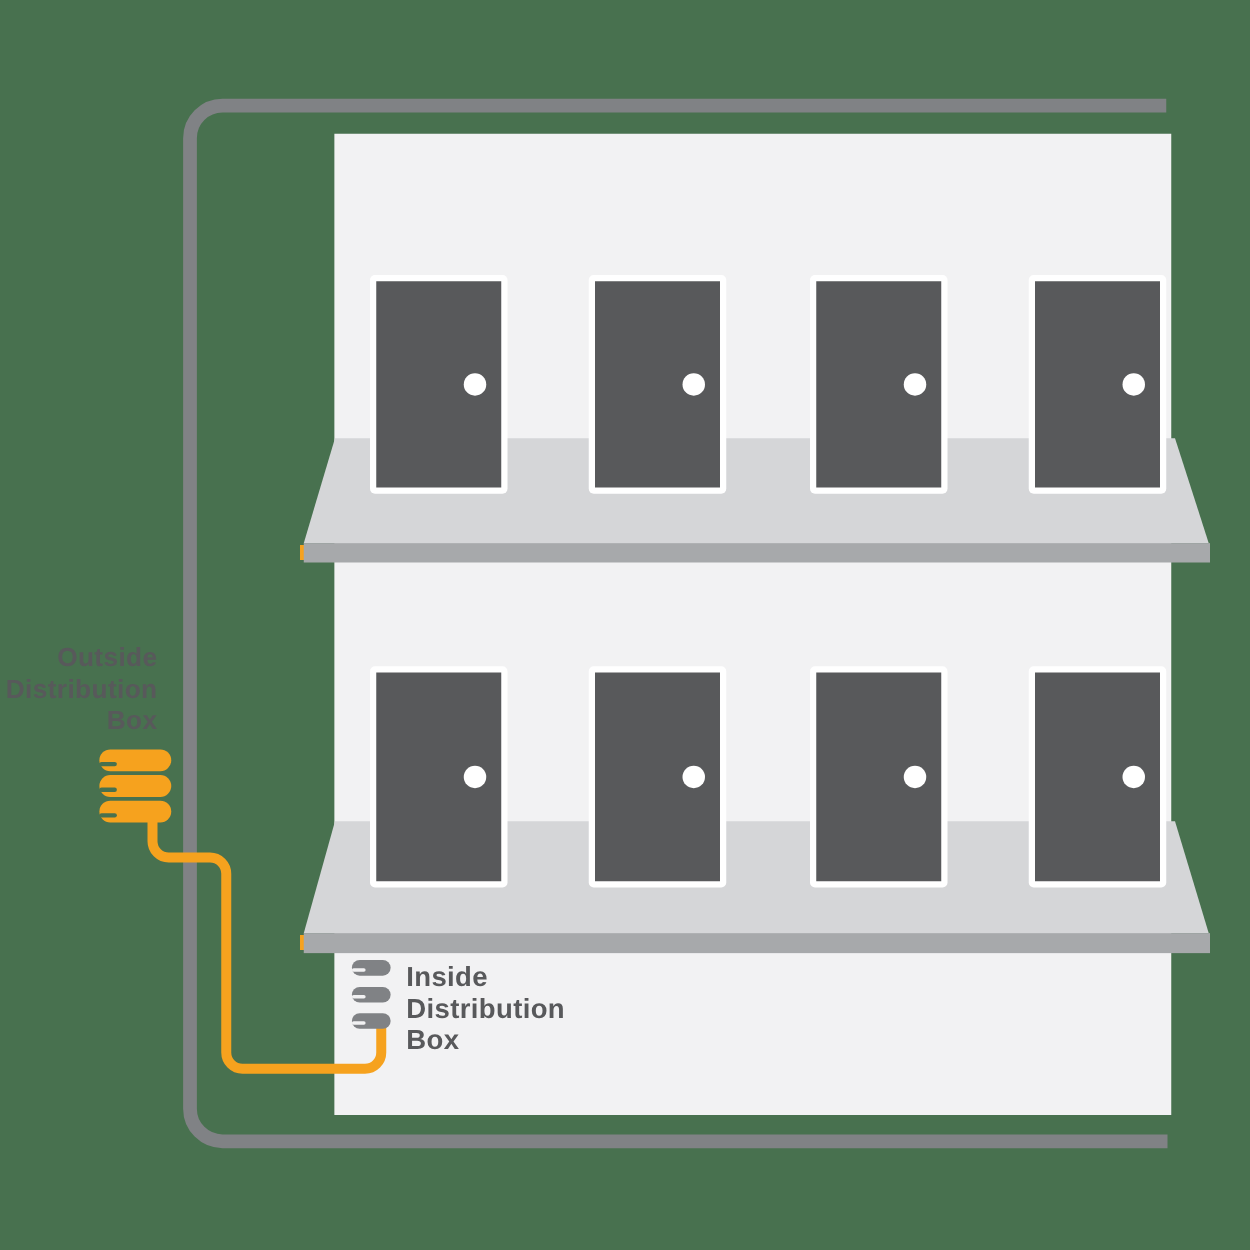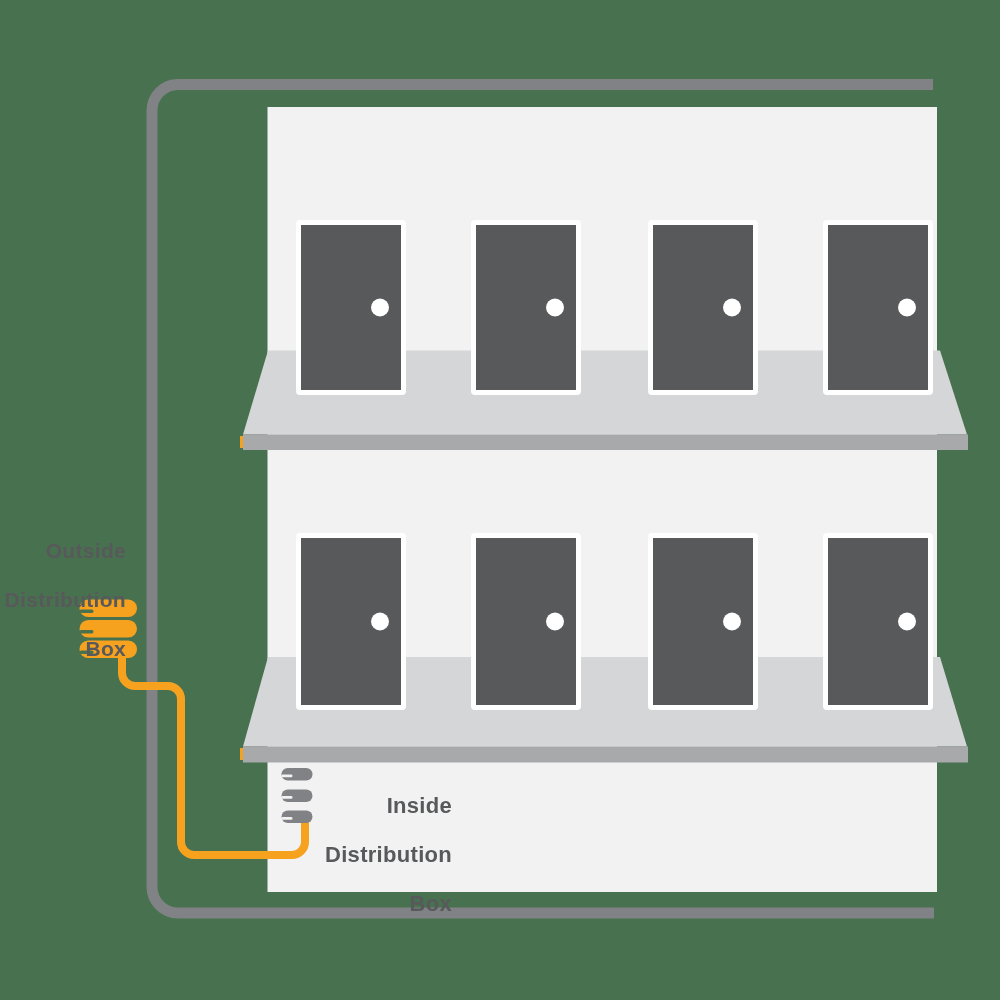--- a/index.html
+++ b/index.html
@@ -44,32 +44,32 @@
   .obar { fill: var(--cable_orange, #F6A21E); }
   .obar-slit { fill: var(--background, #48714F); }
   .ibar { fill: var(--conduit_gray, #808285); }
   .ibar-slit { fill: var(--building_facade, #F2F2F3); }
   .label {
     position: absolute;
     color: var(--label_text, #58595B);
     font-weight: bold;
     letter-spacing: 0.3px;
   }
-  .label div { white-space: nowrap; margin-top: 24px; }
+  .label div { white-space: nowrap; }
   #outside-label {
     top: 514px;
     right: 874px;
     text-align: right;
     font-size: 21px;
     line-height: 25px;
   }
   #inside-label {
     top: 769px;
     left: 325px;
-    text-align: right;
+    text-align: left;
     font-size: 22px;
     line-height: 25px;
   }
 </style>
 </head>
 <body>
 
 <div id="stage">
 
   <svg width="1000" height="1000" viewBox="0 0 1000 1000">

